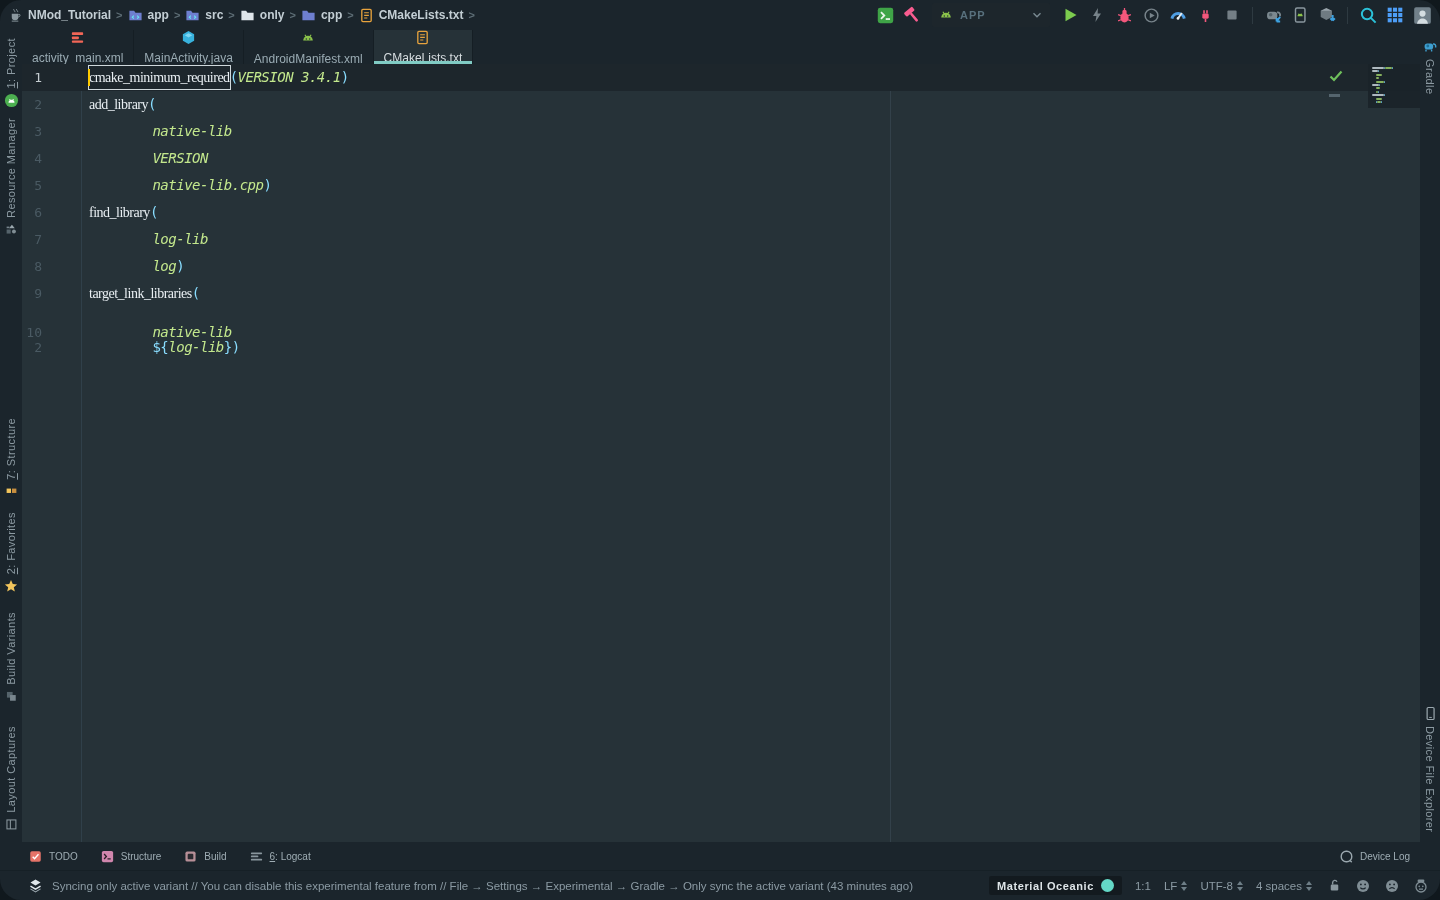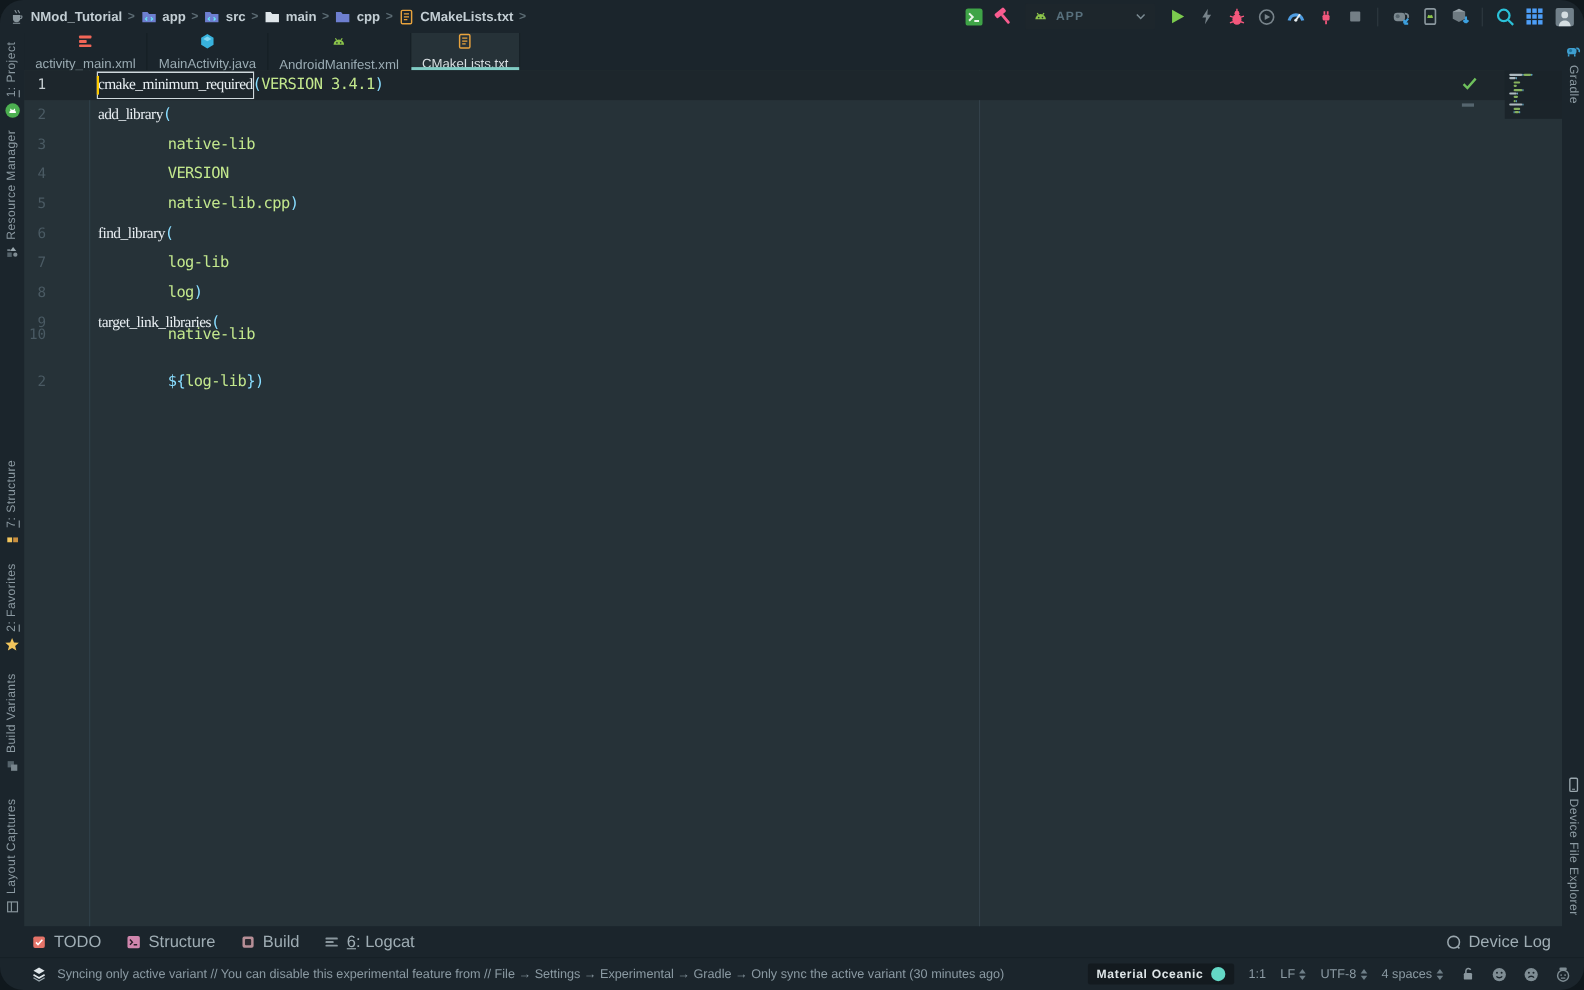--- a/index.html
+++ b/index.html
@@ -39,31 +39,31 @@
   #editor{position:absolute;left:22px;top:64px;right:20px;bottom:58px;background:var(--editor-bg,#263238);
           font-family:"DejaVu Sans Mono","Liberation Mono",monospace;font-size:14px;letter-spacing:-0.5px;}
   #gutter-sep{position:absolute;left:59px;top:0;bottom:0;width:1px;background:#30404a;}
   #margin-guide{position:absolute;left:868px;top:0;bottom:0;width:1px;background:#33414a;}
   .line{position:absolute;left:0;right:0;height:27px;line-height:27px;}
   .line.hl{background:var(--current-line,#1d262c);}
   .ln{position:absolute;left:0;width:20px;text-align:right;color:#4a5a63;font-size:13px;letter-spacing:0;}
   .line.hl .ln{color:#c5cdd1;}
   .code{position:absolute;left:67px;white-space:pre;color:var(--code-fn,#e9eff3);}
   .seg-fn{color:var(--code-fn,#e9eff3);font-family:Liberation Serif, serif;}
-  .seg-a{color:var(--code-arg,#c3e88d);}
+  .seg-a{color:var(--code-arg,#c3e88d);font-style:italic;}
   .seg-p{color:var(--code-punct,#89ddff);}
   .seg-boxed{box-shadow:0 0 0 1px #cfd8dc;padding:4px 0;}
   .caret-bar{position:absolute;left:66px;top:5px;width:2px;height:17px;background:var(--caret,#ffcb00);}
   
   #inspection{position:absolute;right:76px;top:4px;width:16px;height:40px;}
   #minimap{position:absolute;right:0px;top:0;width:52px;height:44px;background:rgba(26,35,41,.92);}
   #minimap .mm-bar{position:absolute;height:2px;border-radius:1px;}
   
   #bottombar{position:absolute;left:0;right:0;bottom:30px;height:28px;display:flex;align-items:center;
-             padding:0 30px 0 28px;box-sizing:border-box;font-size:15px;color:#9fadb4;}
+             padding:0 30px 0 28px;box-sizing:border-box;font-size:10px;color:#9fadb4;}
   .bb-item{display:flex;align-items:center;gap:6px;margin-right:22px;cursor:default;}
   #bb-right{margin-left:auto;display:flex;align-items:center;gap:6px;}
   
   #statusbar{position:absolute;left:0;right:0;bottom:0;height:30px;display:flex;align-items:center;
              padding:0 10px 0 28px;box-sizing:border-box;font-size:11.5px;color:#8b9aa3;border-top:1px solid #162026;}
   #status-left{display:flex;align-items:center;gap:9px;min-width:0;}
   #status-right{margin-left:auto;display:flex;gap:13px;}
   #theme-widget{display:flex;align-items:center;gap:7px;background:rgba(0,0,0,.28);padding:3px 8px;border-radius:2px;}
   #theme-widget .tw-label{font-weight:700;color:#dee5e8;font-size:11px;letter-spacing:.6px;}
   #theme-widget .tw-dot{width:13px;height:13px;border-radius:50%;background:var(--theme-dot,#64d8c6);}
@@ -111,21 +111,21 @@
           </span>
           <span class="crumb-label">src</span>
         </span>
         <span class="sep">&gt;</span>
         <span class="crumb">
           <span class="icon">
             <svg width="15" height="15" viewBox="0 0 16 16" fill="none" xmlns="http://www.w3.org/2000/svg">
               <path d="M1.5 3h5l1.5 2h6.5v8h-13z" fill="#dfe6ea"></path>
             </svg>
           </span>
-          <span class="crumb-label">main</span>
+          <span class="crumb-label">only</span>
         </span>
         <span class="sep">&gt;</span>
         <span class="crumb">
           <span class="icon">
             <svg width="15" height="15" viewBox="0 0 16 16" fill="none" xmlns="http://www.w3.org/2000/svg">
               <path d="M1.5 3h5l1.5 2h6.5v8h-13z" fill="#6e7fd0"></path>
             </svg>
           </span>
           <span class="crumb-label">cpp</span>
         </span>
@@ -457,21 +457,21 @@
           <span class="code"><span class="">        </span><span class="seg-a">log-lib</span></span>
         </div>
         <div class="line" style="top: 189px;">
           <span class="ln">8</span>
           <span class="code"><span class="">        </span><span class="seg-a">log</span><span class="seg-p">)</span></span>
         </div>
         <div class="line" style="top: 216px;">
           <span class="ln">9</span>
           <span class="code"><span class="seg-fn">target_link_libraries</span><span class="seg-p">(</span></span>
         </div>
-        <div class="line" style="top: 227px;">
+        <div class="line" style="top: 255px;">
           <span class="ln">10</span>
           <span class="code"><span class="">        </span><span class="seg-a">native-lib</span></span>
         </div>
         <div class="line" style="top: 270px;">
           <span class="ln">2</span>
           <span class="code"><span class="">        </span><span class="seg-p">${</span><span class="seg-a">log-lib</span><span class="seg-p">})</span></span>
         </div>
       </div>
     <div id="inspection"><svg width="16" height="16" viewBox="0 0 16 16">
           <path d="M2.5 8.5 6 12 13.5 3.5" stroke="#6fc05c" stroke-width="2.2" fill="none"></path>
@@ -557,21 +557,21 @@
   </div>
   <div id="statusbar">
     <div id="status-left">
       <span id="status-icon" class="icon">
           <svg width="15" height="15" viewBox="0 0 16 16" fill="none" xmlns="http://www.w3.org/2000/svg">
             <path d="M8 1.6 13.4 4.8 8 8 2.6 4.8z" fill="#dfe6ea"></path>
             <path d="M2.6 8.6 8 11.8l5.4-3.2" stroke="#dfe6ea" stroke-width="1.6"></path>
             <path d="M2.6 11.6 8 14.8l5.4-3.2" stroke="#9aa7ae" stroke-width="1.2"></path>
           </svg>
         </span>
-      <span style="white-space:nowrap;overflow:hidden;text-overflow:ellipsis;">Syncing only active variant // You can disable this experimental feature from // File → Settings → Experimental → Gradle → Only sync the active variant (30 minutes ago)</span>
+      <span style="white-space:nowrap;overflow:hidden;text-overflow:ellipsis;">Syncing only active variant // You can disable this experimental feature from // File → Settings → Experimental → Gradle → Only sync the active variant (43 minutes ago)</span>
     </div>
     <div id="status-right">
       <span id="theme-widget">
         <span class="tw-label">Material Oceanic</span>
         <span class="tw-dot"></span>
       </span>
       <span class="sb-widget">
         <span>1:1</span>
       </span>
       <span class="sb-widget">

